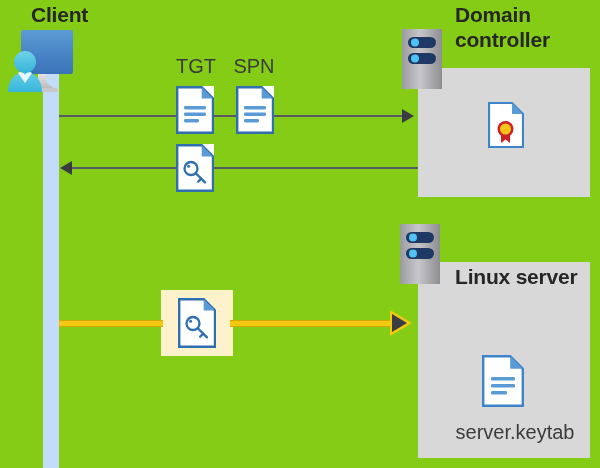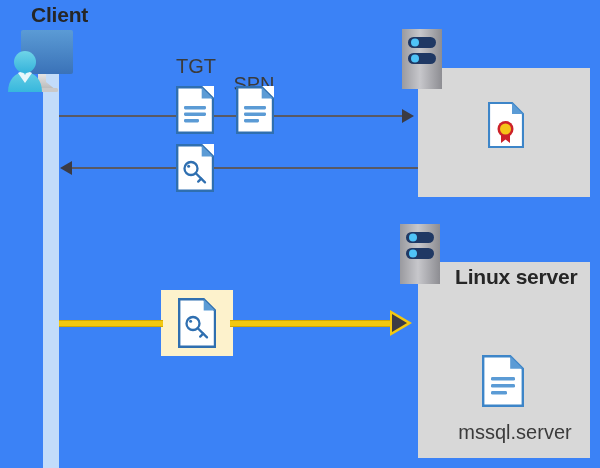--- a/index.html
+++ b/index.html
@@ -7,21 +7,21 @@
     padding: 0;
     background: #ffffff;
   }
   body {
     font-family: "Liberation Sans", sans-serif;
   }
   #canvas {
     position: relative;
     width: 600px;
     height: 468px;
-    background: #3b82f6;
+    background: #84cc16;
     overflow: hidden;
   }
   .abs { position: absolute; }
 
   
   .heading {
     font-family: "Liberation Sans", sans-serif;
     font-weight: bold;
     color: #262626;
     font-size: 21px;
@@ -131,20 +131,21 @@
       <path d="M4 66 c0 -12 7 -20 17 -20 c10 0 17 8 17 20 z" fill="url(#bodyGrad)"></path>
 
       <path d="M14 47 l7 10 l7 -10 l-4 -2 l-3 4 l-3 -4 z" fill="#e8f7fb"></path>
 
       <circle cx="21" cy="36" r="11" fill="url(#headGrad)"></circle>
     </svg>
   </div>
 
   <div class="abs server-panel" style="left:418px; top:68px; width:172px; height:129px;"></div>
 
+  <div class="abs heading" style="left:455px; top:2px; width:140px;">Domain controller</div>
 
   <div class="abs" style="left:402px; top:29px; width:40px; height:60px;">
     <svg width="40" height="60" viewBox="0 0 40 60">
       <defs>
         <linearGradient id="rackGradA" x1="0" y1="0" x2="1" y2="0">
           <stop offset="0%" stop-color="#9a9a9f"></stop>
           <stop offset="45%" stop-color="#c7c7cb"></stop>
           <stop offset="100%" stop-color="#8d8d92"></stop>
         </linearGradient>
       </defs>
@@ -192,37 +193,37 @@
   <div class="abs" style="left:482px; top:355px; width:42px; height:52px;">
     <svg width="42" height="52" viewBox="0 0 42 52">
       <path d="M1.2 1.2 h27 l12.6 12.6 v37 h-39.6 z" fill="#ffffff" stroke="#3d85c8" stroke-width="2.4"></path>
       <path d="M28.2 1.2 l12.6 12.6 h-12.6 z" fill="#5b9bd5"></path>
       <rect x="9" y="22" width="24" height="3.6" rx="1.4" fill="#5b9bd5"></rect>
       <rect x="9" y="29" width="24" height="3.6" rx="1.4" fill="#5b9bd5"></rect>
       <rect x="9" y="36" width="16" height="3.6" rx="1.4" fill="#5b9bd5"></rect>
     </svg>
   </div>
 
-  <div class="abs caption" style="left:440px; top:420px; width:150px; text-align:center;">mssql.server</div>
+  <div class="abs caption" style="left:440px; top:420px; width:150px; text-align:center;">server.keytab</div>
 
   <div class="abs arrow-line-dark" style="left:59px; top:115px; width:344px;"></div>
   <div class="abs arrowhead-right-dark" style="left:402px; top:109px;"></div>
 
   <div class="abs doc-label" style="left:172px; top:55px; width:48px; text-align:center;">TGT</div>
   <div class="abs" style="left:176px; top:86px; width:38px; height:48px; background:#ffffff;">
     <svg width="38" height="48" viewBox="0 0 38 48">
       <path d="M1.2 1.2 h24.5 l11.3 11.3 v34.3 h-35.8 z" fill="#ffffff" stroke="#2f6fb0" stroke-width="2.4"></path>
       <path d="M25.7 1.2 l11.3 11.3 h-11.3 z" fill="#5b9bd5"></path>
       <rect x="8" y="20" width="22" height="3.4" rx="1.3" fill="#5b9bd5"></rect>
       <rect x="8" y="26.5" width="22" height="3.4" rx="1.3" fill="#5b9bd5"></rect>
       <rect x="8" y="33" width="15" height="3.4" rx="1.3" fill="#5b9bd5"></rect>
     </svg>
   </div>
 
-  <div class="abs doc-label" style="left:228px; top:55px; width:52px; text-align:center;margin-top:18px;">SPN</div>
+  <div class="abs doc-label" style="left:228px; top:55px; width:52px; text-align:center;">SPN</div>
   <div class="abs" style="left:236px; top:86px; width:38px; height:48px; background:#ffffff;">
     <svg width="38" height="48" viewBox="0 0 38 48">
       <path d="M1.2 1.2 h24.5 l11.3 11.3 v34.3 h-35.8 z" fill="#ffffff" stroke="#2f6fb0" stroke-width="2.4"></path>
       <path d="M25.7 1.2 l11.3 11.3 h-11.3 z" fill="#5b9bd5"></path>
       <rect x="8" y="20" width="22" height="3.4" rx="1.3" fill="#5b9bd5"></rect>
       <rect x="8" y="26.5" width="22" height="3.4" rx="1.3" fill="#5b9bd5"></rect>
       <rect x="8" y="33" width="15" height="3.4" rx="1.3" fill="#5b9bd5"></rect>
     </svg>
   </div>
 

